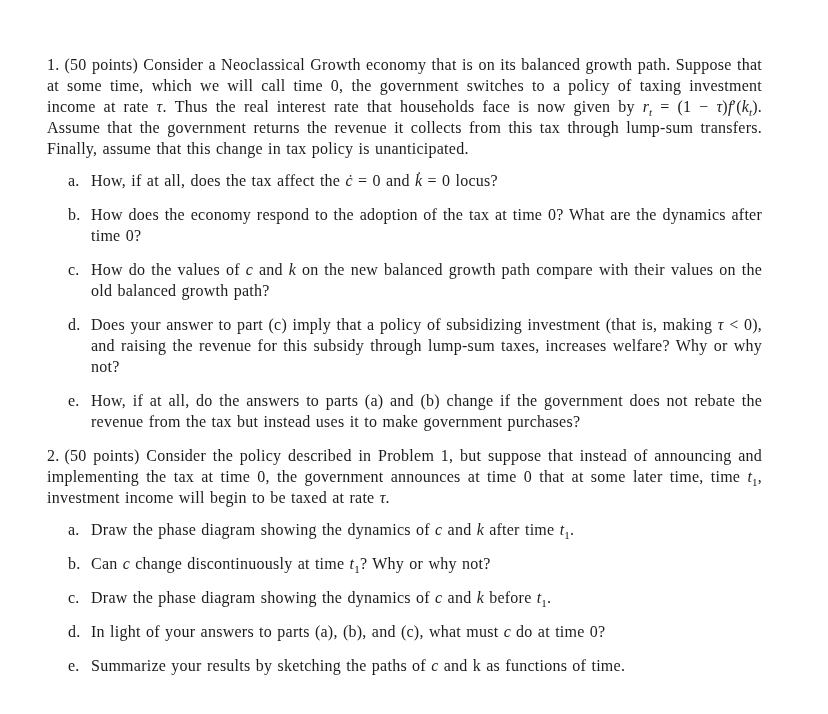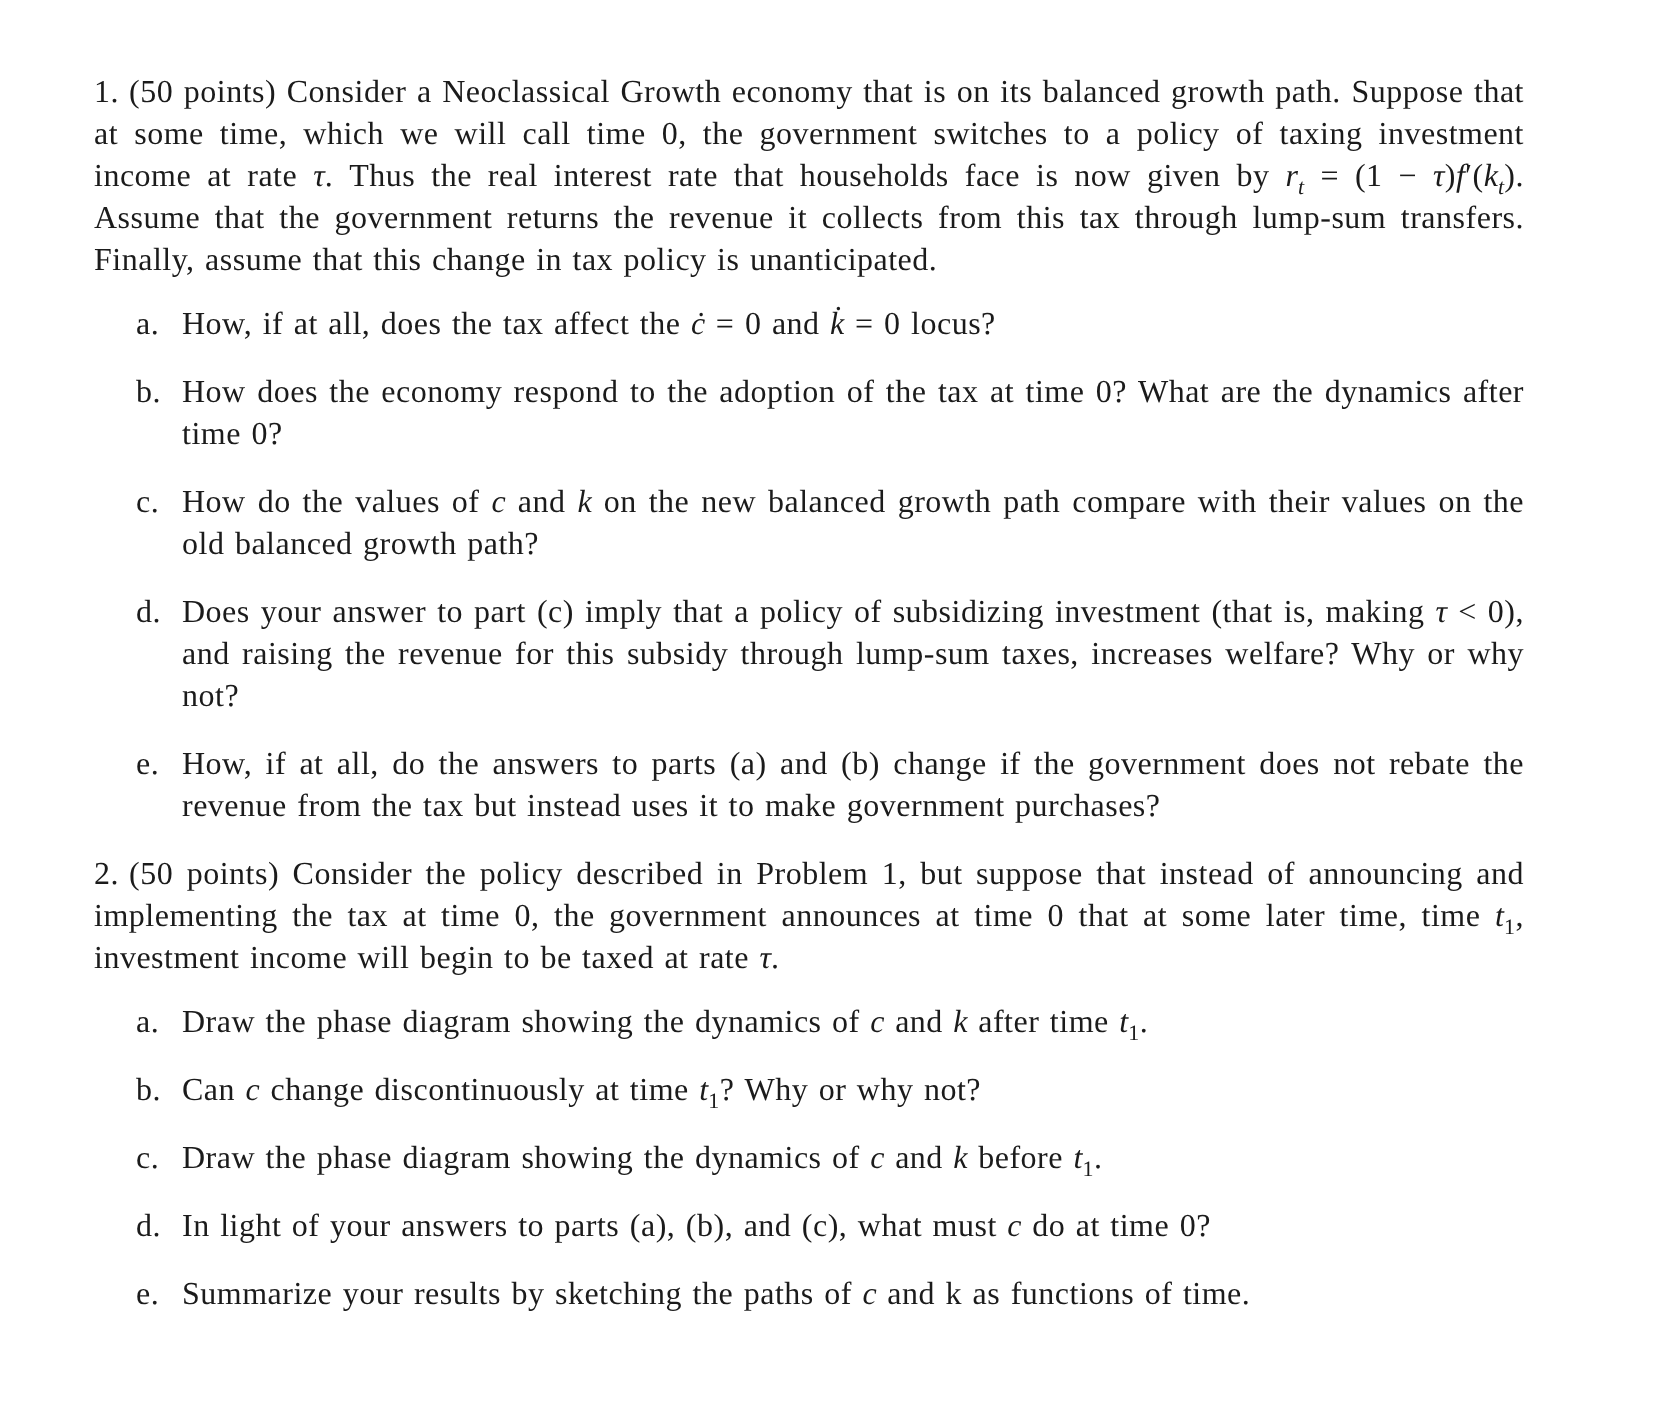--- a/index.html
+++ b/index.html
@@ -12,21 +12,21 @@
     width: 812px;
     height: 714px;
     box-sizing: border-box;
     background: #ffffff;
     color: #1b1b1b;
     font-family: "Liberation Serif", "DejaVu Serif", serif;
     font-size: 16px;
     line-height: 21px;
     letter-spacing: 0.25px;
     word-spacing: 1px;
-    padding: 36px 50px 0 47px;
+    padding: 54px 50px 0 47px;
     overflow: hidden;
   }
   .problem {
     margin: 0 0 8px 0;
   }
   .problem-intro {
     margin: 0 0 11px 0;
     text-align: justify;
   }
   .problem-number {

